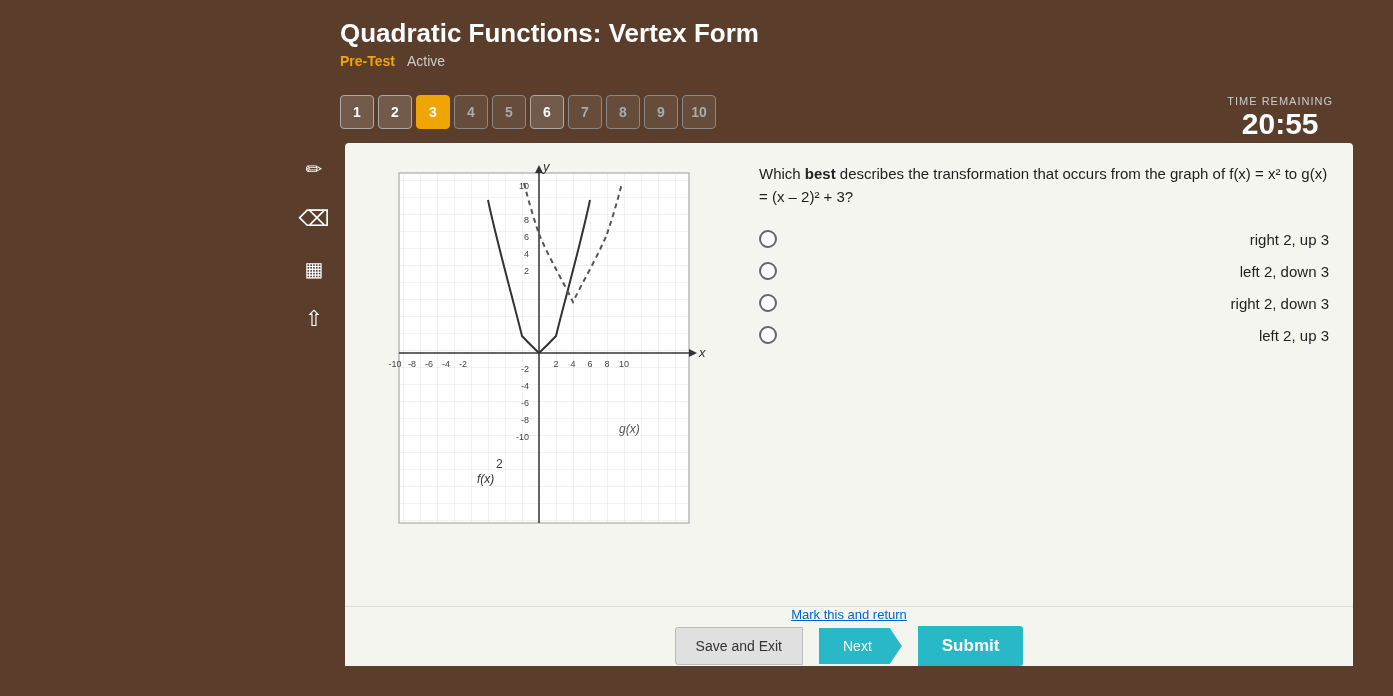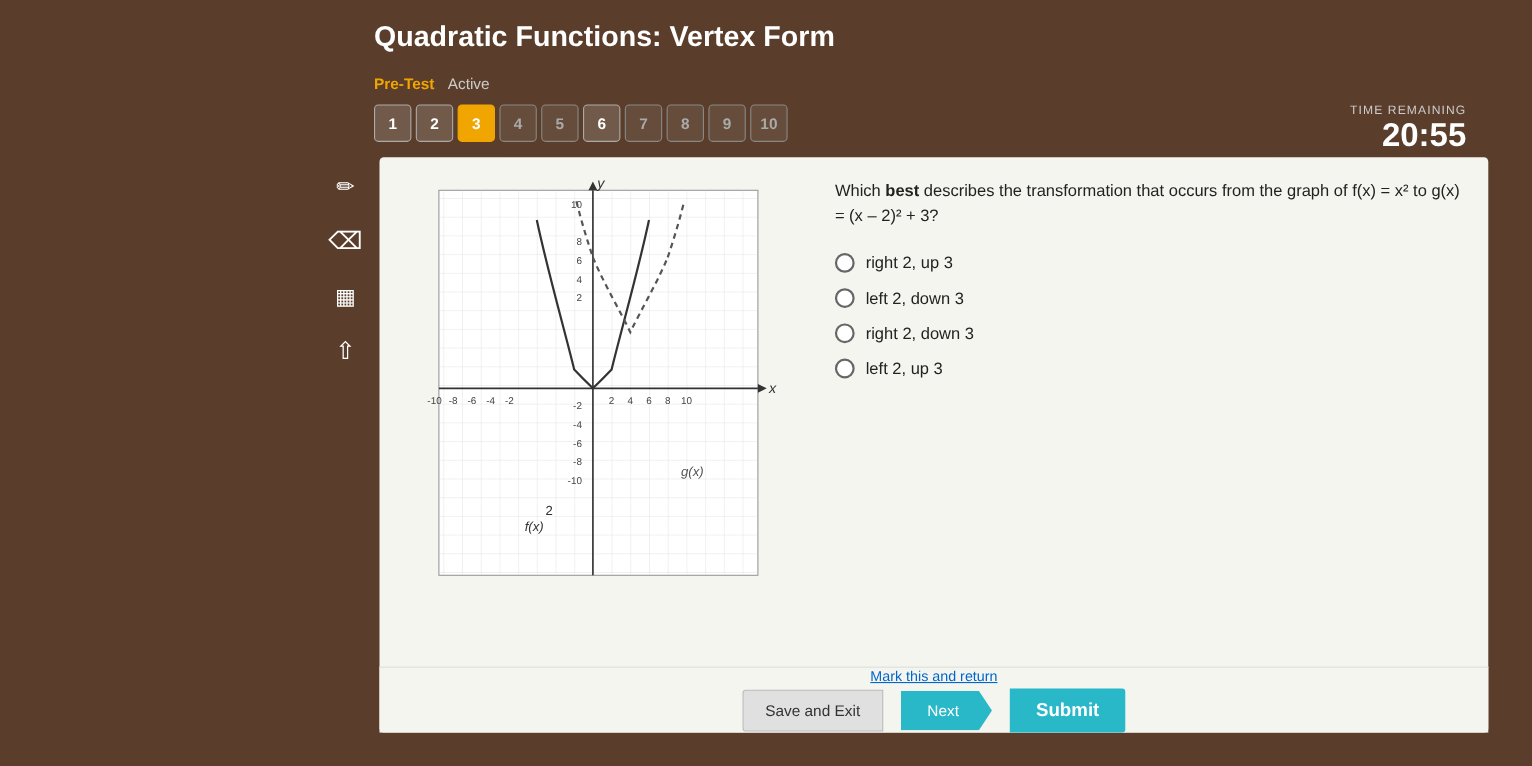--- a/index.html
+++ b/index.html
@@ -16,21 +16,21 @@
     .header {
       position: absolute;
       top: 18px;
       left: 340px;
       right: 20px;
     }
     .title {
       font-size: 26px;
       font-weight: bold;
       color: #fff;
-      margin-bottom: 19px;
+      margin-bottom: 4px;
     }
     .subtitle {
       font-size: 14px;
       color: #f0a500;
       display: flex;
       gap: 12px;
     }
 
     
     .question-numbers {
@@ -64,21 +64,21 @@
       background: rgba(255,255,255,0.08);
       border-color: #888;
       color: #aaa;
     }
 
     
     .timer {
       position: absolute;
       top: 95px;
       right: 60px;
-      text-align: right;
+      text-align: center;
       color: #fff;
     }
     .timer-label {
       font-size: 11px;
       letter-spacing: 1px;
       color: #ccc;
     }
     .timer-value {
       font-size: 30px;
       font-weight: bold;
@@ -151,20 +151,21 @@
       flex-direction: column;
       gap: 14px;
     }
     .option-item {
       display: flex;
       align-items: center;
       gap: 10px;
       font-size: 15px;
       color: #222;
       cursor: pointer;
+      justify-content: space-between;
     }
     .radio-circle {
       width: 18px;
       height: 18px;
       border-radius: 50%;
       border: 2px solid #666;
       background: #fff;
       flex-shrink: 0;
     }
 

